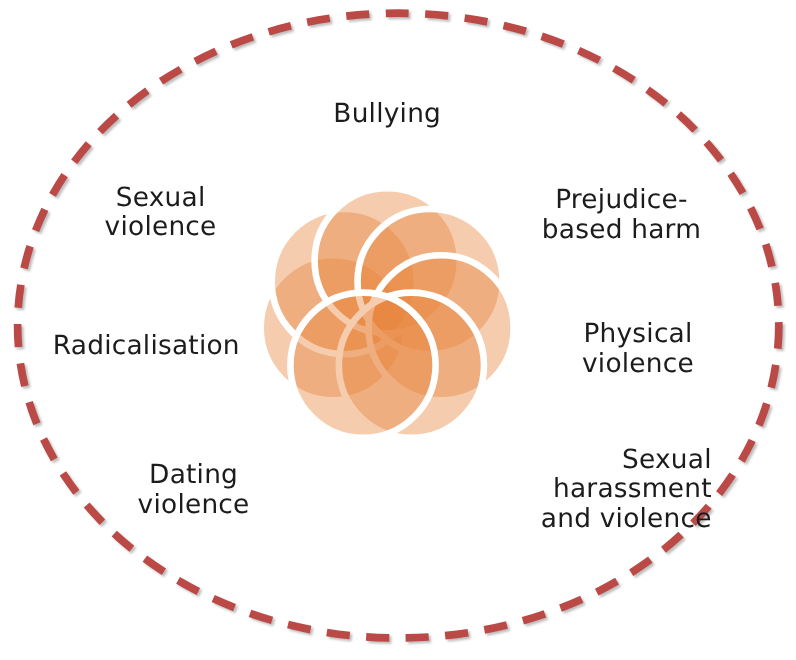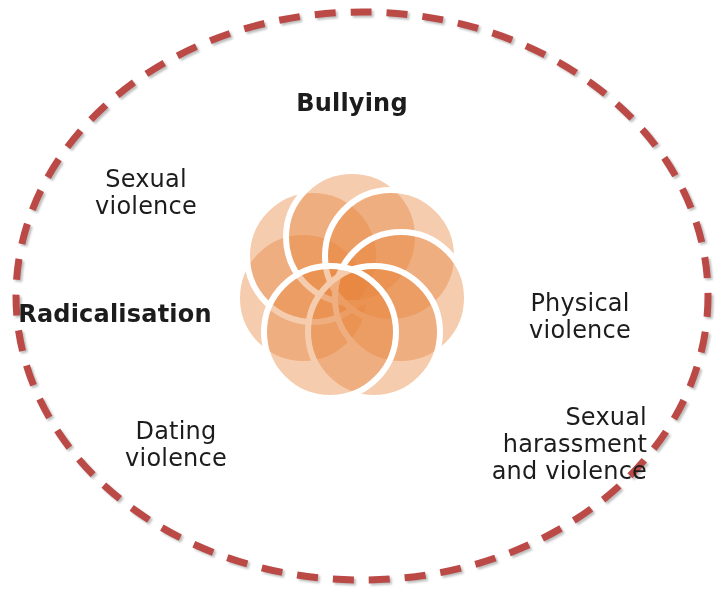--- a/index.html
+++ b/index.html
@@ -23,24 +23,24 @@
   }
   .label{
     position:absolute;
     color:#1c1c1c;
     font-size:24px;
     line-height:27px;
     text-align:center;
     white-space:pre-line;
     letter-spacing:0.2px;
   }
-  .label-bullying      {left:252px; top:90px;  width:200px;font-weight:bold;}
+  .label-bullying      {left:252px; top:90px;  width:200px;}
   .label-hazing        {left:46px;  top:166px; width:200px;}
   .label-prejudice     {left:458px; top:168px; width:214px;}
-  .label-radicalisation{left:5px;  top:301px; width:220px;font-weight:bold;}
+  .label-radicalisation{left:23px;  top:301px; width:220px;}
   .label-physical      {left:480px; top:290px; width:200px;}
   .label-dating        {left:76px;  top:418px; width:200px;}
   .label-sexual        {left:413px; top:404px; width:234px;text-align:right;}
 </style>
 </head>
 <body>
 
 <div class="stage">
 
   <svg width="724" height="600" viewBox="0 0 724 600">
@@ -54,20 +54,22 @@
       <circle class="petal" cx="391" cy="256" r="66" fill="#E8853D" fill-opacity="0.42"></circle>
       <circle class="petal" cx="401" cy="298" r="66" fill="#E8853D" fill-opacity="0.42"></circle>
       <circle class="petal" cx="374" cy="332" r="66" fill="#E8853D" fill-opacity="0.42"></circle>
       <circle class="petal" cx="330" cy="332" r="66" fill="#E8853D" fill-opacity="0.42"></circle>
     </g>
   </svg>
 
   <div class="label label-bullying">Bullying</div>
   <div class="label label-hazing">Sexual
 violence</div>
+  <div class="label label-prejudice">Prejudice-
+based harm</div>
   <div class="label label-radicalisation">Radicalisation</div>
   <div class="label label-physical">Physical
 violence</div>
   <div class="label label-dating">Dating
 violence</div>
   <div class="label label-sexual">Sexual
 harassment
 and violence</div>
 
 </div>

